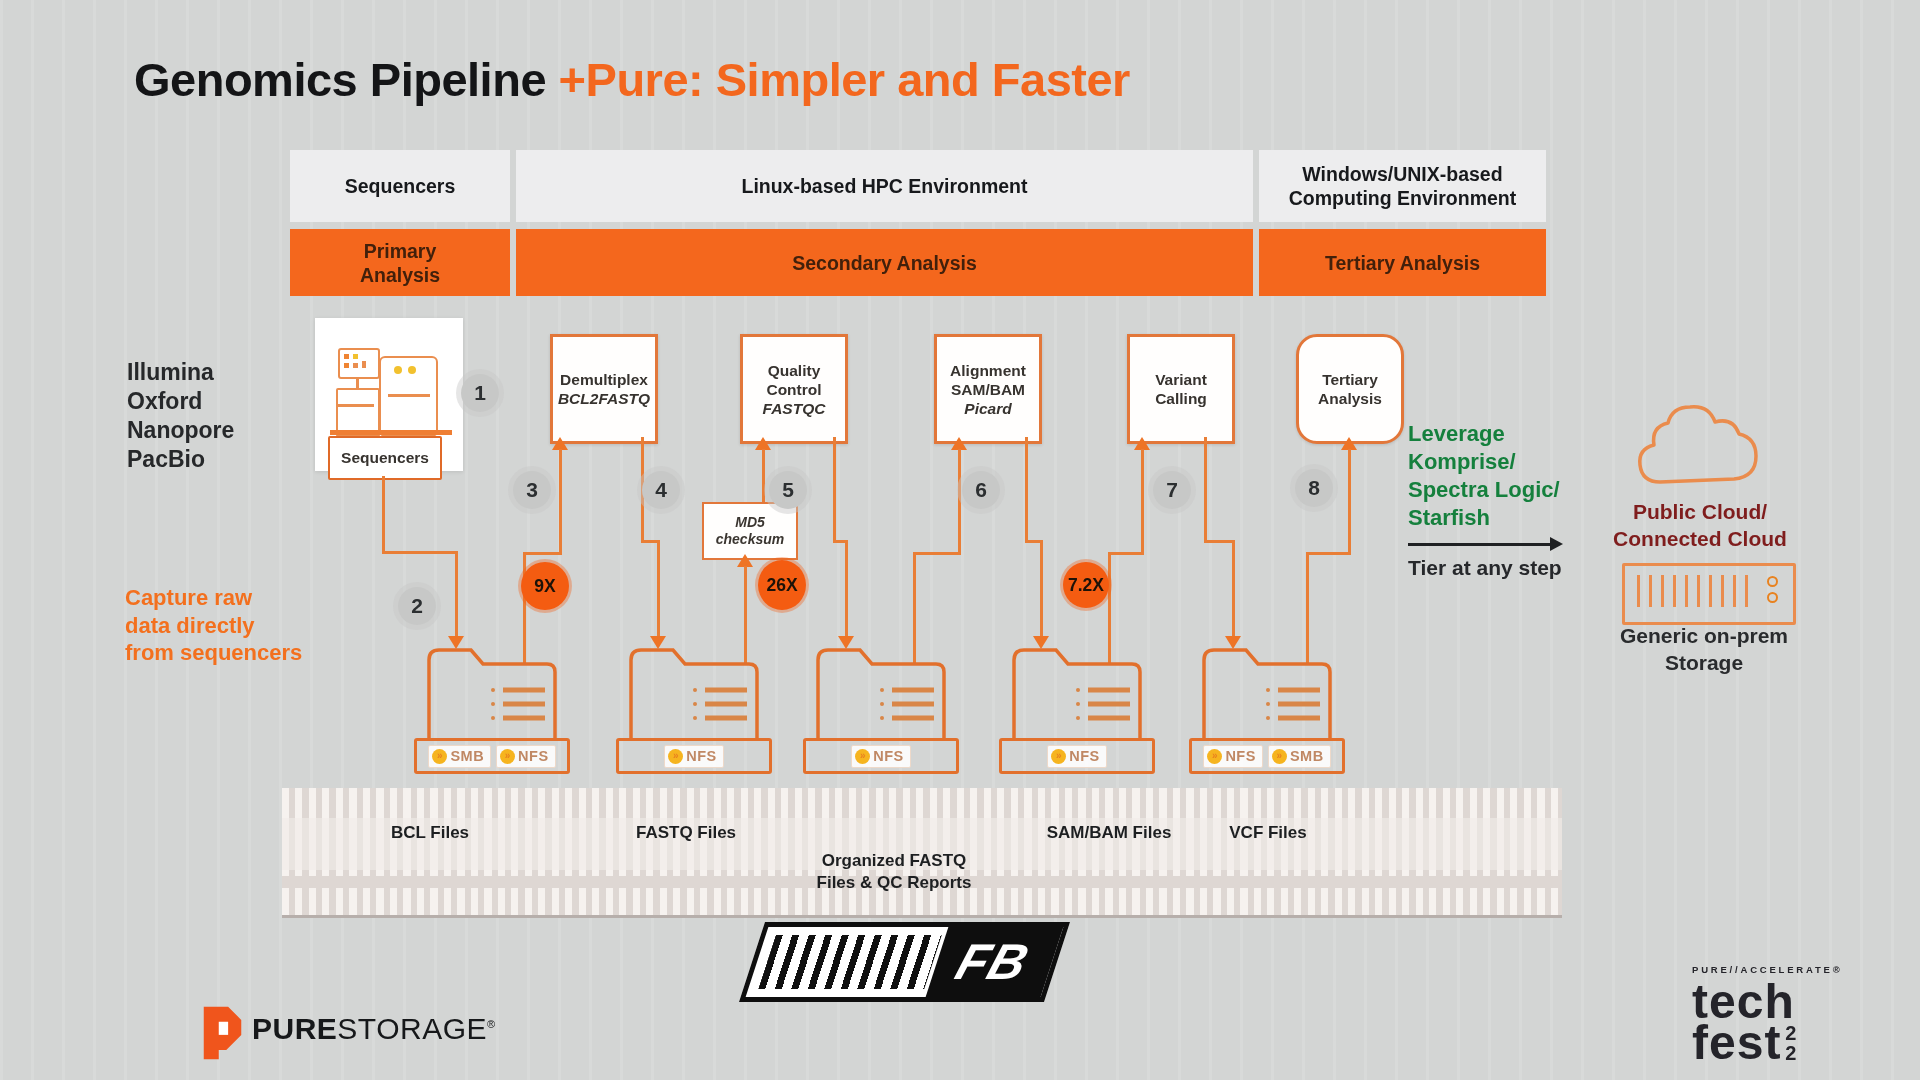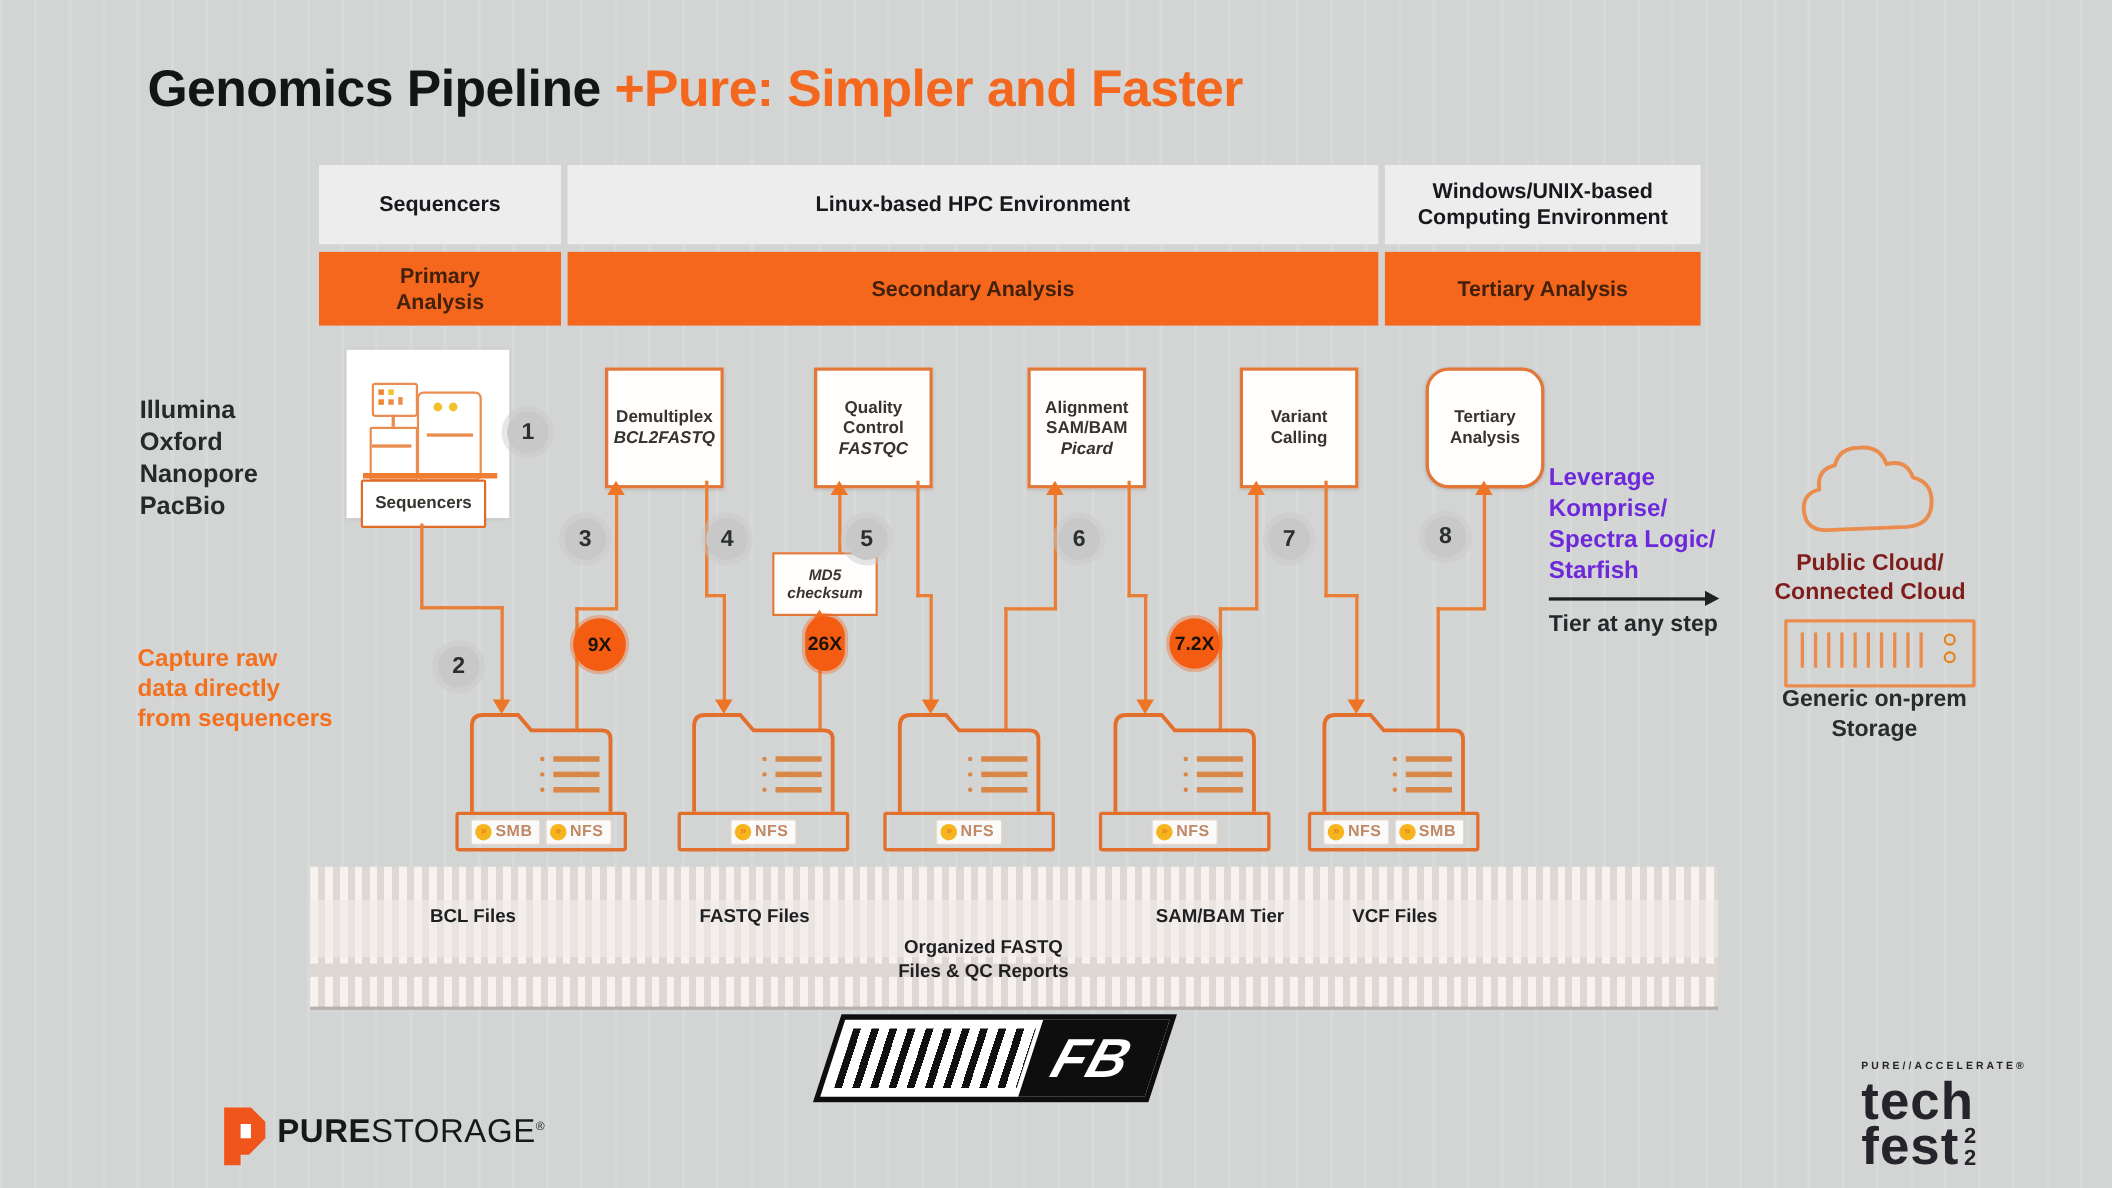--- a/index.html
+++ b/index.html
@@ -69,21 +69,21 @@
     font-size:10px;font-weight:800;display:flex;align-items:center;justify-content:center;line-height:1;}
   .badge .blabel{font-size:14.5px;font-weight:700;color:#c08864;letter-spacing:.5px;}
   
   .stripeband{left:282px;top:788px;width:1280px;height:127px;background:#ded7d3;border-bottom:3px solid #b7afab;}
   .striperow{position:absolute;left:0;width:100%;
     background:repeating-linear-gradient(90deg,#f6f2ef 0 7px,rgba(246,242,239,0) 7px 13.5px);}
   .bandwash{position:absolute;left:0;top:30px;width:100%;height:52px;background:rgba(241,236,232,.62);}
   .filelabel{position:absolute;top:822px;transform:translateX(-50%);text-align:center;
     font-size:17px;font-weight:700;color:#1d1f21;line-height:22px;white-space:nowrap;}
   
-  .tiering{left:1408px;top:420px;font-size:22px;font-weight:700;color:#6d28d9;line-height:28px;white-space:nowrap;}
+  .tiering{left:1408px;top:420px;font-size:22px;font-weight:700;color:#15803d;line-height:28px;white-space:nowrap;}
   .tierarrow-line{left:1408px;top:543px;width:144px;height:3px;background:#1f2123;}
   .tierarrow-head{left:1550px;top:537px;width:0;height:0;border-top:7px solid transparent;border-bottom:7px solid transparent;border-left:13px solid #1f2123;}
   .tiernote{left:1408px;top:556px;font-size:21px;font-weight:700;color:#26282b;white-space:nowrap;}
   .cloudlabel{left:1700px;top:498px;transform:translateX(-50%);text-align:center;font-size:21px;font-weight:700;color:#7f1d1d;line-height:27px;white-space:nowrap;}
   .onpremlabel{left:1704px;top:622px;transform:translateX(-50%);text-align:center;font-size:21px;font-weight:700;color:#292b2d;line-height:27px;white-space:nowrap;}
   .serverbox{left:1622px;top:563px;width:168px;height:56px;border:3px solid #ea8c4d;border-radius:2px;}
   .serverline{position:absolute;top:9px;width:3px;height:32px;background:#ea8c4d;}
   .serverdot{position:absolute;left:142px;width:7px;height:7px;border-radius:50%;border:2px solid #e8821f;}
   
   .fbwrap{left:752px;top:922px;width:305px;height:80px;transform:skewX(-18deg);
@@ -270,21 +270,21 @@
   <div class="abs ncirc" style="left:1153px;top:471px;">
       <span>7</span>
     </div>
   <div class="abs ncirc" style="left:1295px;top:469px;">
       <span>8</span>
     </div>
 
   <div class="abs xcirc" style="left:521px;top:562px;width:48px;height:48px;">
       <span>9X</span>
     </div>
-  <div class="abs xcirc" style="left:732px;top:560px;width:36px;height:50px;border-radius:23px;">
+  <div class="abs xcirc" style="left:758px;top:560px;width:48px;height:50px;">
       <span>26X</span>
     </div>
   <div class="abs xcirc" style="left:1063px;top:562px;width:46px;height:46px;">
       <span>7.2X</span>
     </div>
 
   <div>
     <svg class="abs" style="left:421px;top:632px;" width="142" height="110" viewBox="0 0 142 110">
       <path d="M8 106 L8 28 Q8 18 18 18 L50 18 L62 32 L126 32 Q134 32 134 40 L134 106" fill="none" stroke="#e2702c" stroke-width="3.5"></path>
       <circle cx="72" cy="58" r="2" fill="#d98647"></circle>
@@ -389,21 +389,21 @@
   </div>
   <div class="abs filelabel" style="left:686px;">
     <div>FASTQ Files</div>
       <div></div>
   </div>
   <div class="abs filelabel" style="left:894px;margin-top:28px;">
     <div>Organized FASTQ</div>
       <div>Files &amp; QC Reports</div>
   </div>
   <div class="abs filelabel" style="left:1109px;">
-    <div>SAM/BAM Tier</div>
+    <div>SAM/BAM Files</div>
       <div></div>
   </div>
   <div class="abs filelabel" style="left:1268px;">
     <div>VCF Files</div>
       <div></div>
   </div>
 
   <div class="abs tiering">
     <div>Leverage</div>
     <div>Komprise/</div>

